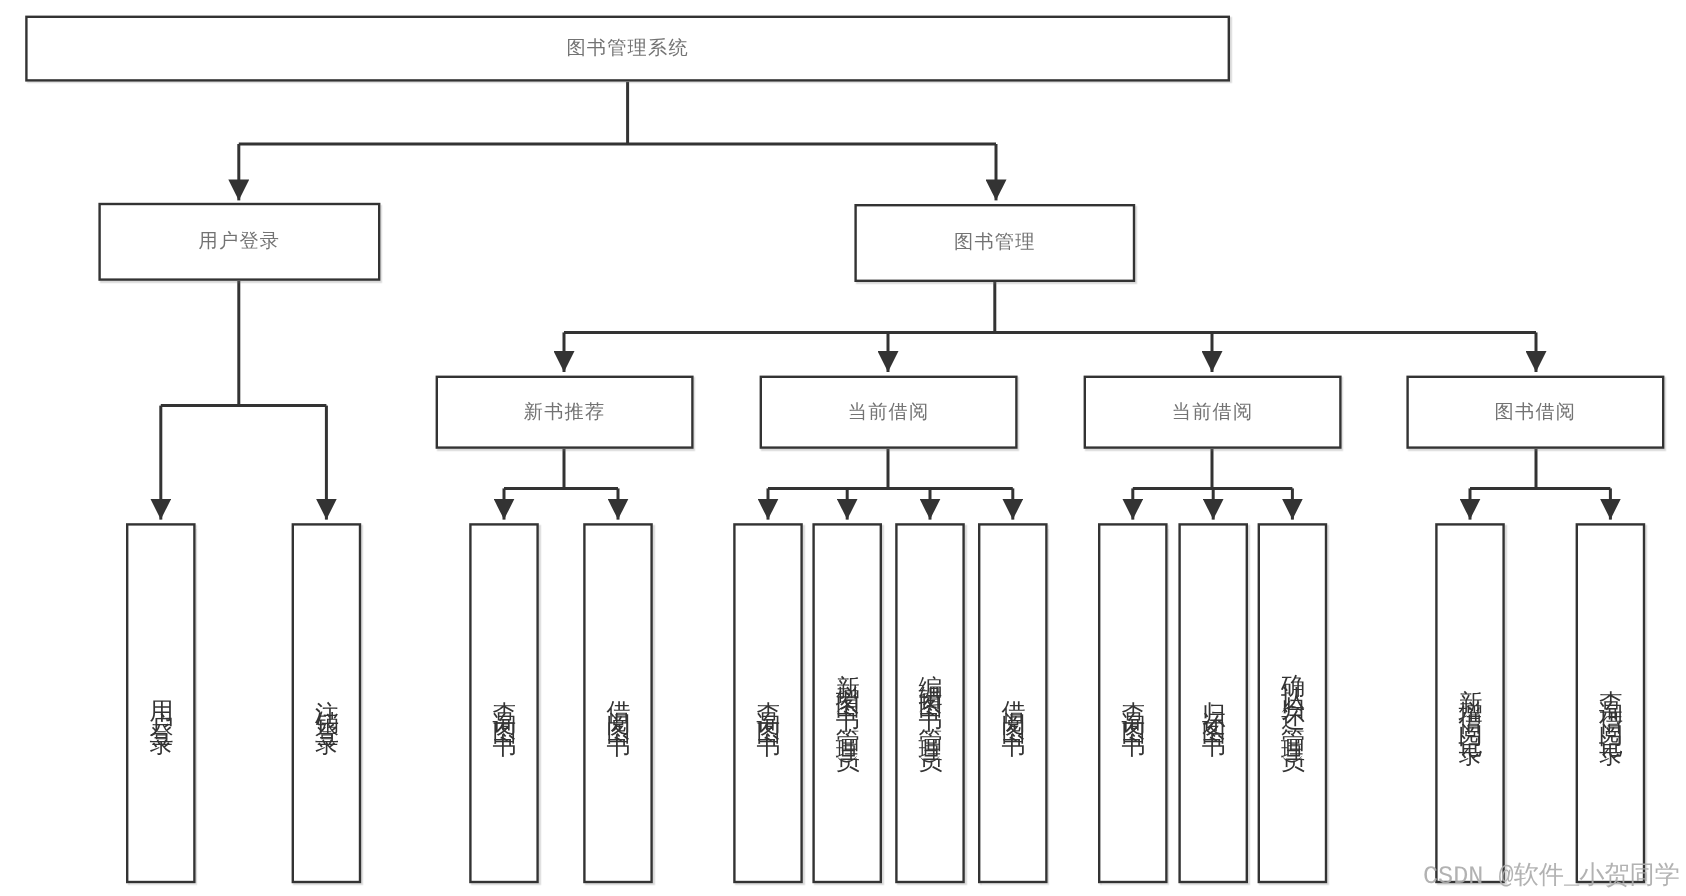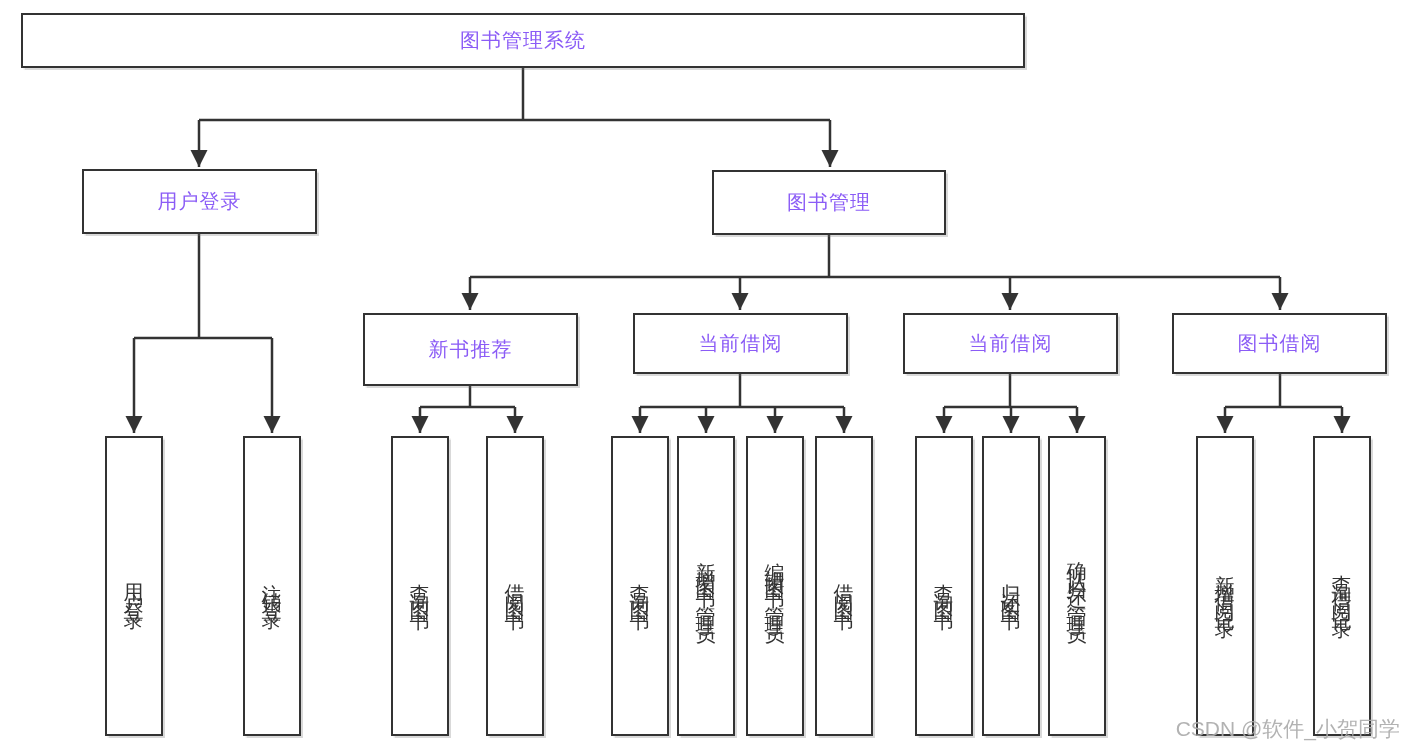--- a/index.html
+++ b/index.html
@@ -15,41 +15,42 @@
   .box{
     position:absolute;
     box-sizing:border-box;
     background:#ffffff;
     border:2.5px solid #333333;
     display:flex;align-items:center;justify-content:center;
     box-shadow:1.5px 1.5px 1px rgba(120,120,120,0.28);
     z-index:2;
   }
   .box.h span{
-    font-size:20px;
+    font-size:16px;
     letter-spacing:1px;
-    color:#8b5cf6;
+    color:#737373;
     white-space:nowrap;
   }
   .box.v{width:58px;height:300px;}
   .vtext{
     writing-mode:vertical-rl;
     font-size:20px;
     letter-spacing:9px;
     color:#333333;
     line-height:1;
   }
   .watermark{
     position:absolute;
     left:1148px;top:715px;width:252px;
     text-align:right;
     font-size:21px;
     color:rgba(171,171,171,0.92);
     z-index:5;
     white-space:nowrap;
+    font-family:Liberation Mono, monospace;
   }
 </style>
 </head>
 <body>
 
 <div class="canvas">
 
   <svg class="wires" viewBox="0 0 1405 747" xmlns="http://www.w3.org/2000/svg">
     <defs>
       <marker id="arrow" viewBox="0 0 10 10" refX="10" refY="5" markerWidth="7" markerHeight="7" orient="auto">
@@ -104,21 +105,21 @@
     <span>图书管理系统</span>
   </div>
 
   <div class="box h" style="left:82px;top:169px;width:235px;height:65px">
     <span>用户登录</span>
   </div>
   <div class="box h" style="left:712px;top:170px;width:234px;height:65px">
     <span>图书管理</span>
   </div>
 
-  <div class="box h" style="left:363px;top:313px;width:215px;height:73px">
+  <div class="box h" style="left:363px;top:313px;width:215px;height:61px">
     <span>新书推荐</span>
   </div>
   <div class="box h" style="left:633px;top:313px;width:215px;height:61px">
     <span>当前借阅</span>
   </div>
   <div class="box h" style="left:903px;top:313px;width:215px;height:61px">
     <span>当前借阅</span>
   </div>
   <div class="box h" style="left:1172px;top:313px;width:215px;height:61px">
     <span>图书借阅</span>

